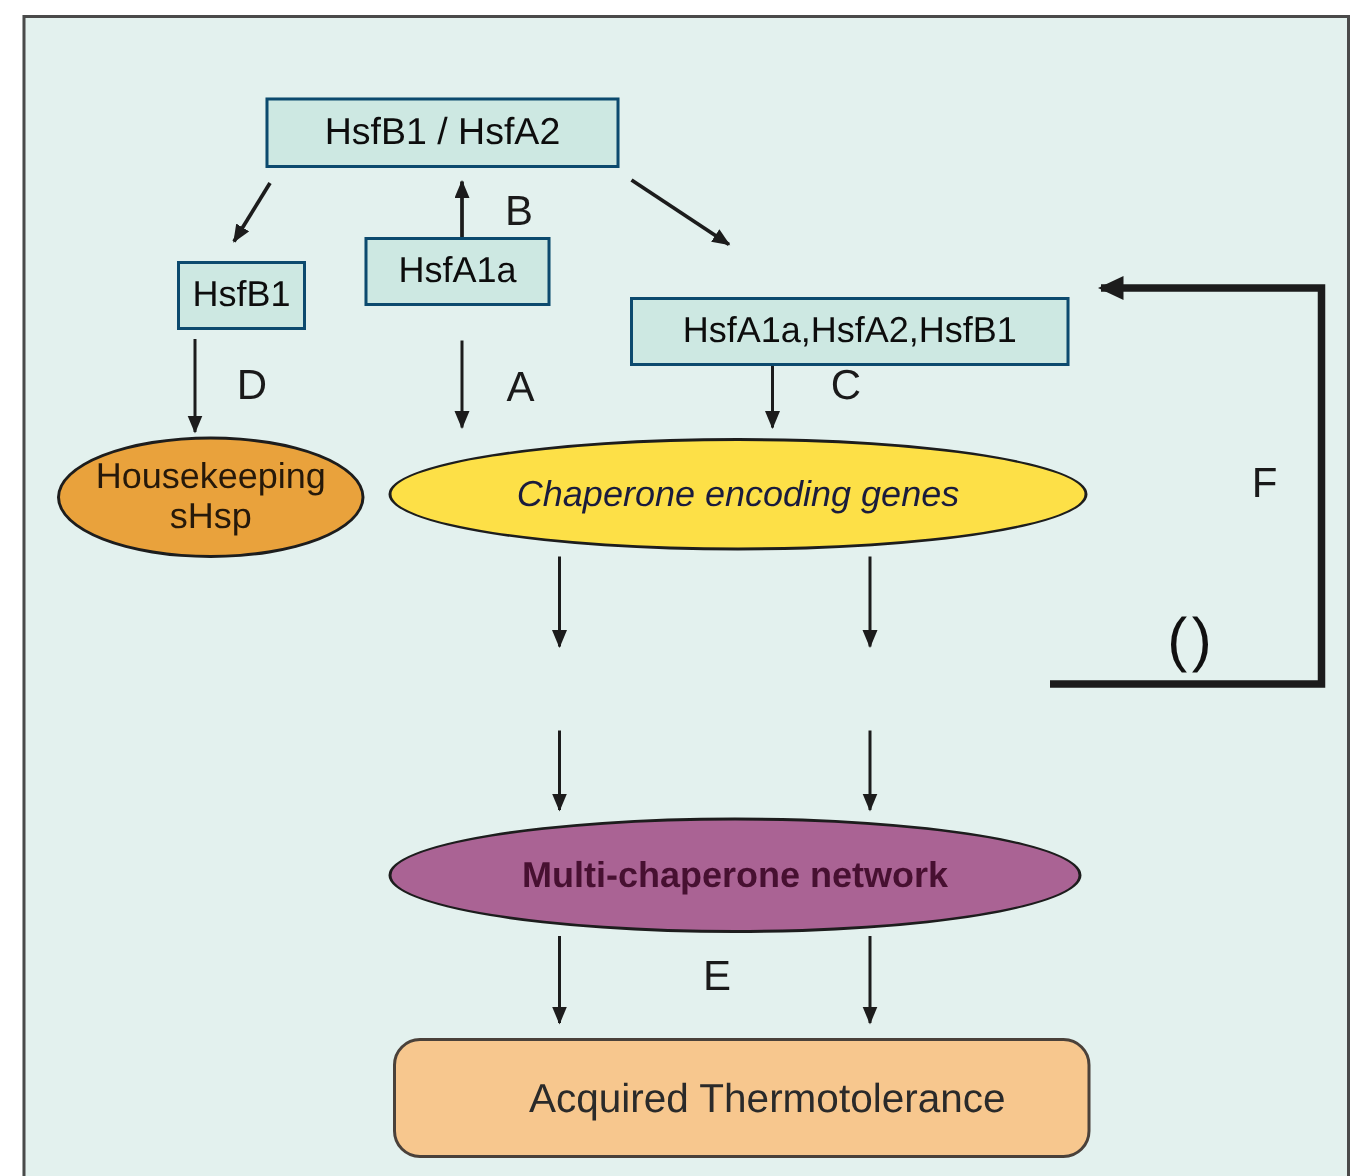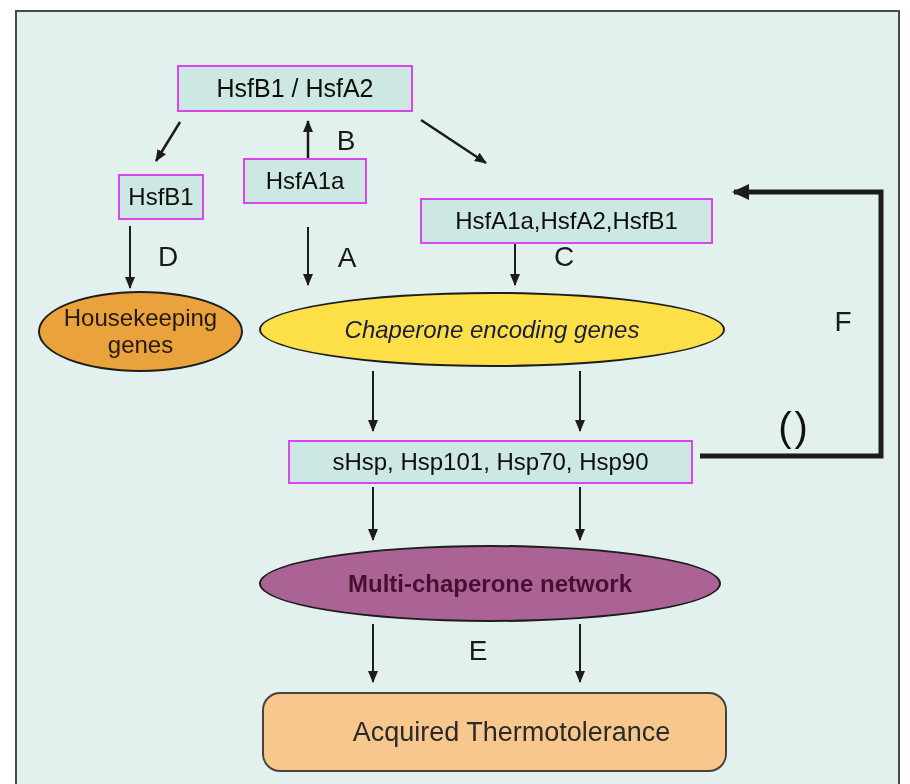--- a/index.html
+++ b/index.html
@@ -19,21 +19,21 @@
   .edges { position: absolute; left: 0; top: 0; width: 910px; height: 784px; }
 
   .node {
     position: absolute;
     display: flex; align-items: center; justify-content: center;
     text-align: center;
     color: #0d0d0d;
   }
   .tealbox {
     background: #cde8e2;
-    border: 2px solid #d946ef;
+    border: 2px solid #0c4a6e;
     font-size: 24px;
   }
   #top-box    { left: 177px; top:  65px; width: 236px; height: 47px; font-size: 25px; }
   #hsfb1-box  { left:  92px; top: 174px; width:  86px; height: 46px; margin-left: 26px; }
   #hsfa1a-box { left: 243px; top: 158px; width: 124px; height: 46px; }
   #trio-box   { left: 420px; top: 174px; width: 293px; height: 46px; margin-top: 24px; }
   #hsp-box    { left: 288px; top: 440px; width: 405px; height: 44px; }
 
   .ellipse { border-radius: 50%; border: 2px solid #1d1d1d; }
   #housekeeping-ellipse {
@@ -126,29 +126,26 @@
   </div>
   <div class="node tealbox" id="hsfa1a-box">
     <span>HsfA1a</span>
   </div>
   <div class="node tealbox" id="trio-box">
     <span>HsfA1a,HsfA2,HsfB1</span>
   </div>
 
   <div class="node ellipse" id="housekeeping-ellipse">
     <span>Housekeeping
-genes</span>
+sHsp</span>
   </div>
   <div class="node ellipse" id="chaperone-ellipse">
     <span>Chaperone encoding genes</span>
   </div>
 
-  <div class="node tealbox" id="hsp-box">
-    <span>sHsp, Hsp101, Hsp70, Hsp90</span>
-  </div>
 
   <div class="node ellipse" id="network-ellipse">
     <span>Multi-chaperone network</span>
   </div>
 
   <div class="node" id="thermo-box">
     <span>Acquired Thermotolerance</span>
   </div>
 
   <span class="letter" id="label-a">A</span>

